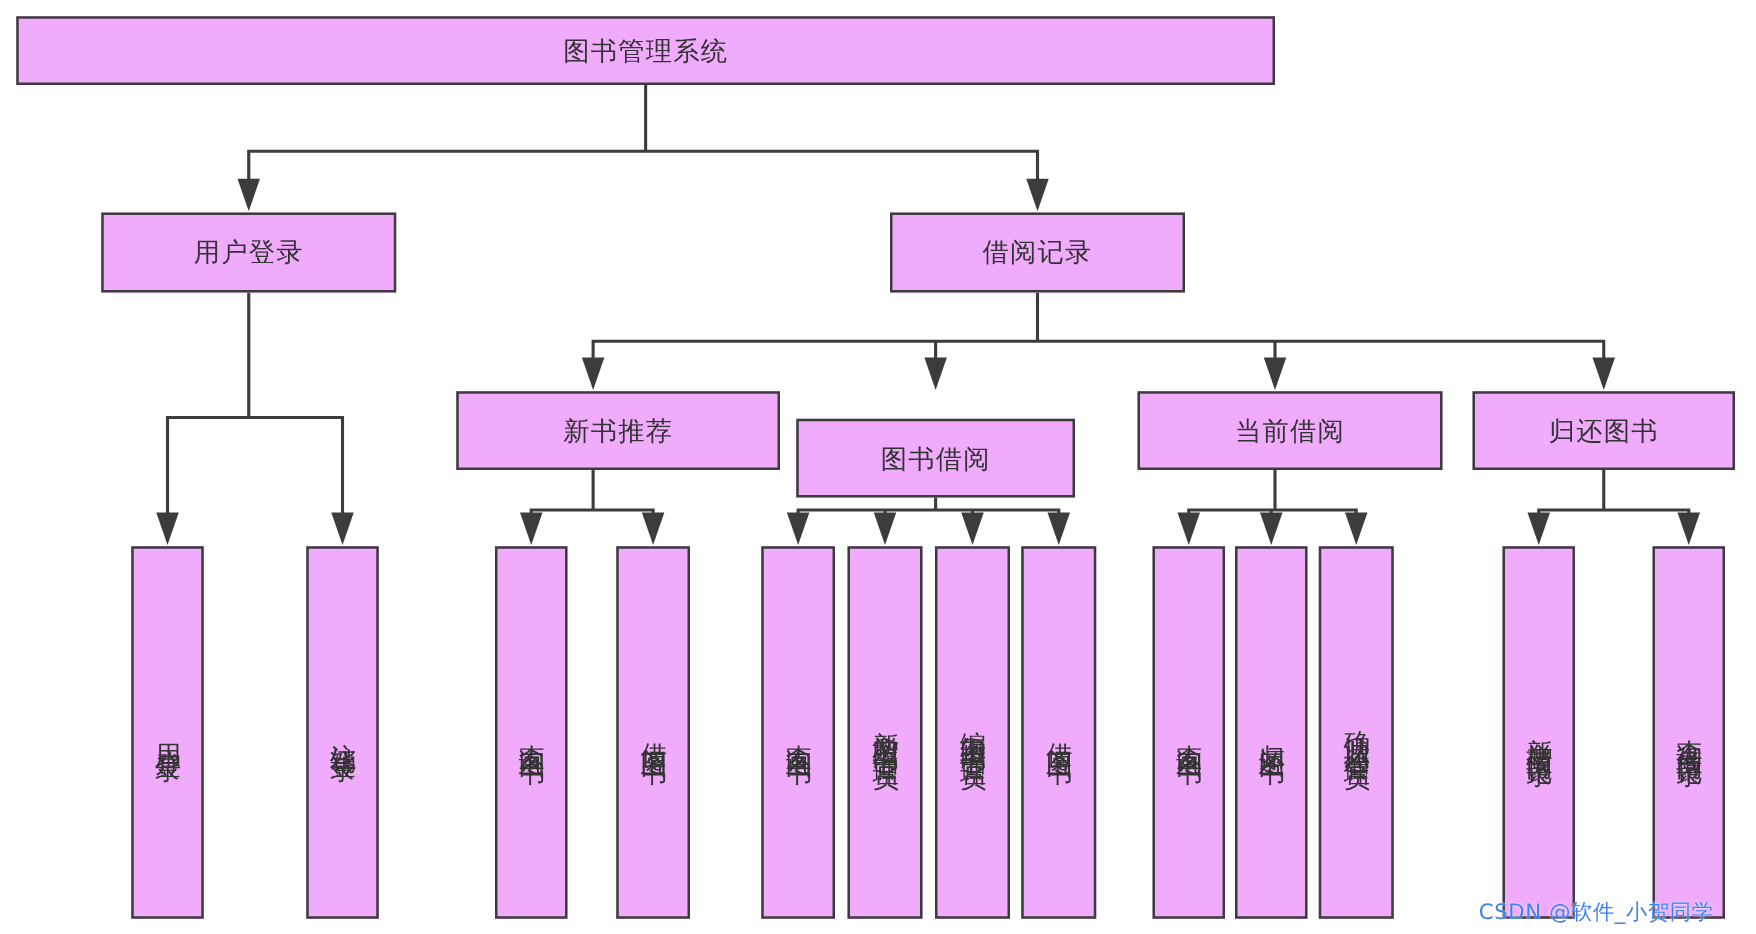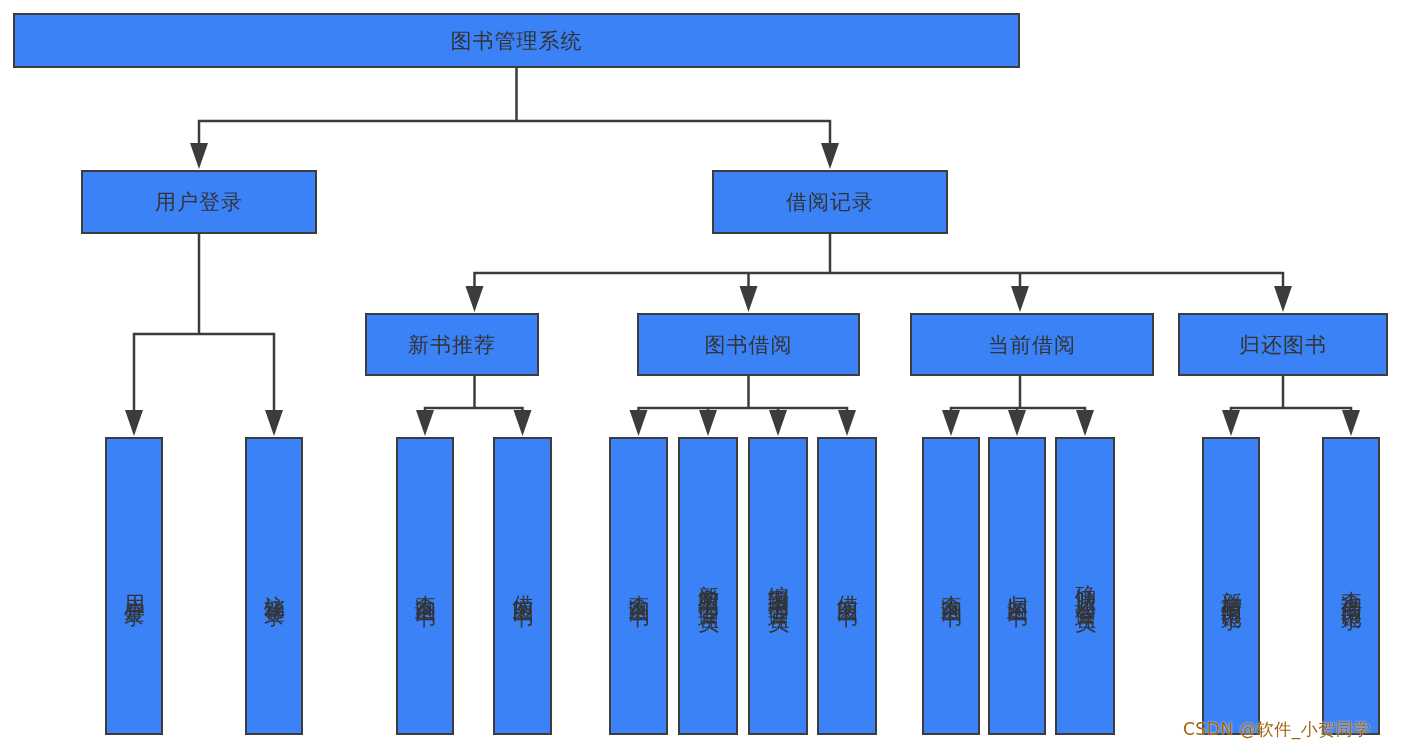--- a/index.html
+++ b/index.html
@@ -8,21 +8,21 @@
     width:1405px;height:747px;
     background:#ffffff;
     font-family:"DejaVu Sans","Liberation Sans",sans-serif;
     overflow:hidden;
   }
   svg.connectors{position:absolute;left:0;top:0;width:1405px;height:747px;}
   svg.connectors path{stroke:#3c3c3c;stroke-width:2.5;fill:none;}
   svg.connectors polygon{fill:#3c3c3c;stroke:none;}
   .node{
     position:absolute;
-    background:#3b82f6;
+    background:#f0abfc;
     border:2px solid #3c3c3c;
     display:flex;align-items:center;justify-content:center;
     color:#333333;
     box-sizing:border-box;
   }
   .h-node{font-size:21px;letter-spacing:1px;}
   .root-node{left:13px;top:13px;width:1007px;height:55px;}
   .l2-node{top:170px;height:64px;}
   .l3-node{top:313px;height:63px;}
   .leaf{top:437px;height:298px;width:58px;}
@@ -32,21 +32,21 @@
     font-size:21px;
     letter-spacing:4px;
     line-height:1;
     color:#333333;
     white-space:nowrap;
   }
   .watermark{
     position:absolute;
     left:1183px;top:718px;
     font-size:17px;
-    color:#a16207;
+    color:#3b82f6;
     letter-spacing:0.5px;
     text-shadow:0 0 2px #ffffff;
   }
 </style>
 </head>
 <body>
 
 <div id="canvas">
 
   <svg class="connectors">
@@ -115,24 +115,24 @@
     <span>图书管理系统</span>
   </div>
 
   <div class="node h-node l2-node" style="left:81px;width:236px;">
     <span>用户登录</span>
   </div>
   <div class="node h-node l2-node" style="left:712px;width:236px;">
     <span>借阅记录</span>
   </div>
 
-  <div class="node h-node l3-node" style="left:365px;width:174px;">
+  <div class="node h-node l3-node" style="left:365px;width:259px;">
     <span>新书推荐</span>
   </div>
-  <div class="node h-node l3-node" style="left:637px;width:223px;">
+  <div class="node h-node l3-node" style="left:637px;width:223px;margin-top:22px;">
     <span>图书借阅</span>
   </div>
   <div class="node h-node l3-node" style="left:910px;width:244px;">
     <span>当前借阅</span>
   </div>
   <div class="node h-node l3-node" style="left:1178px;width:210px;">
     <span>归还图书</span>
   </div>
 
   <div class="node leaf" style="left:105px;">

